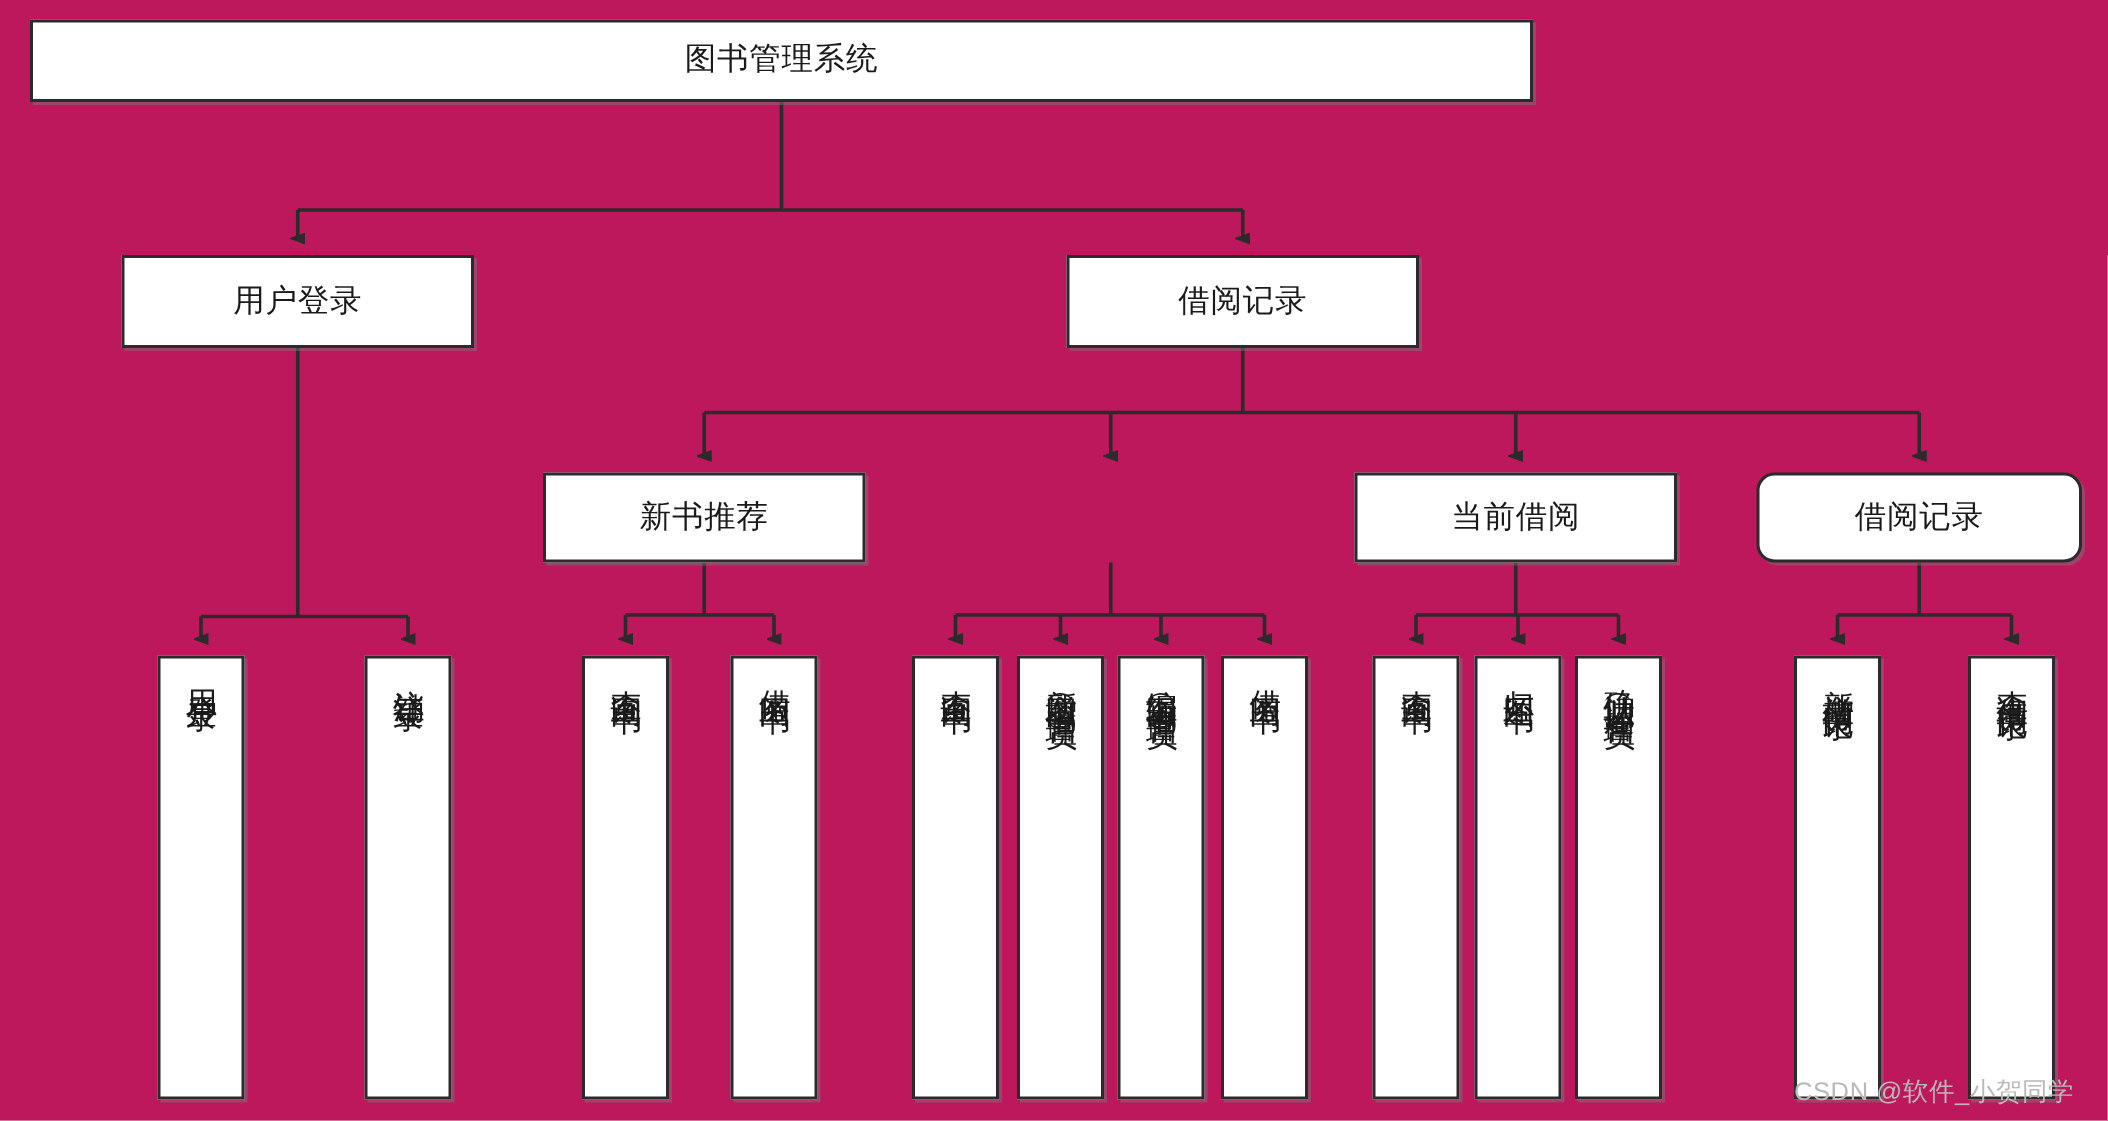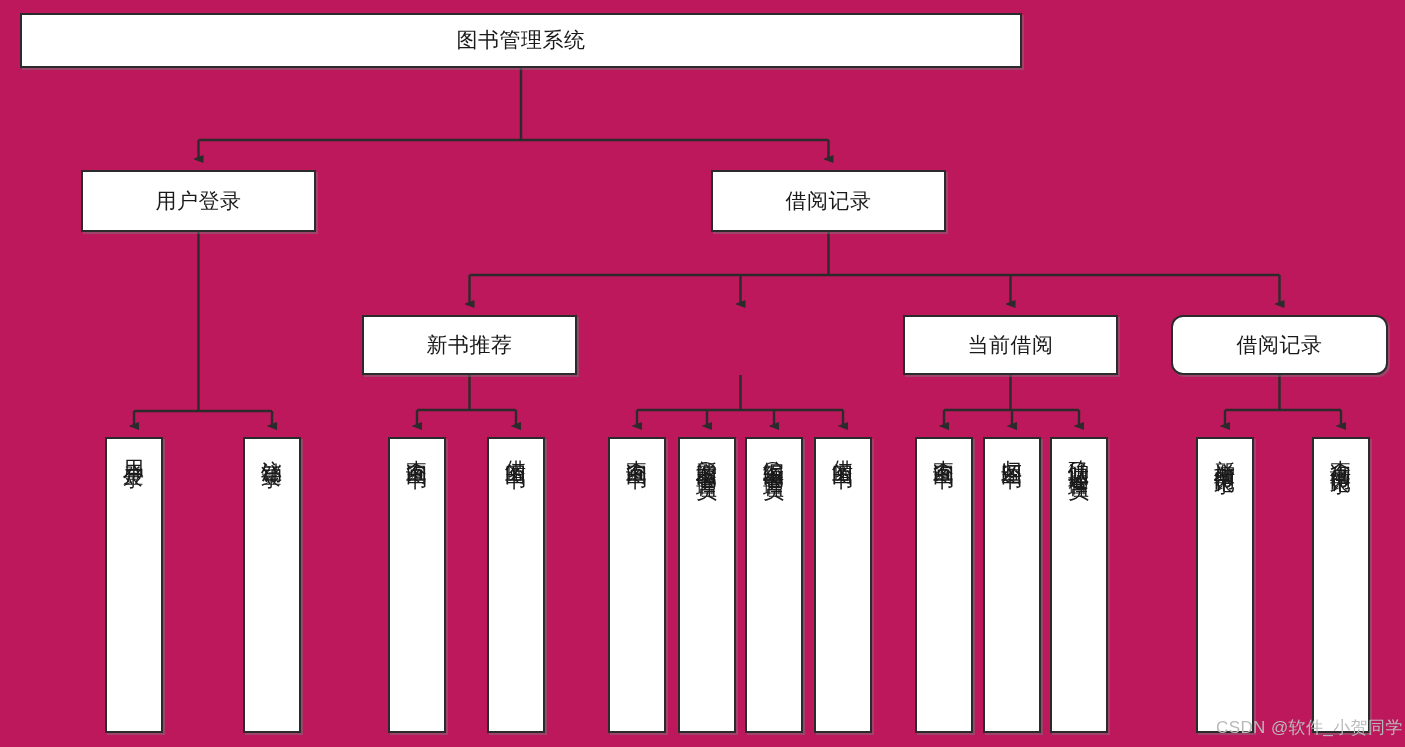--- a/index.html
+++ b/index.html
@@ -57,21 +57,20 @@
     line-height: 1;
     text-align: center;
   }
   .watermark {
     position: absolute;
     color: #b9b9b9;
     font-size: 17px;
     white-space: nowrap;
     letter-spacing: 0.4px;
     font-family: "Liberation Sans", "DejaVu Sans", sans-serif;
-    padding-left: 20px;
   }
 </style>
 </head>
 <body>
 
 <div id="diagram-root">
 
   <svg class="wires" viewBox="0 0 1405 747" width="1405" height="747" aria-hidden="true">
     <defs>
       <marker id="arrowhead" markerWidth="10" markerHeight="10" refX="4" refY="5" orient="auto" markerUnits="userSpaceOnUse">

